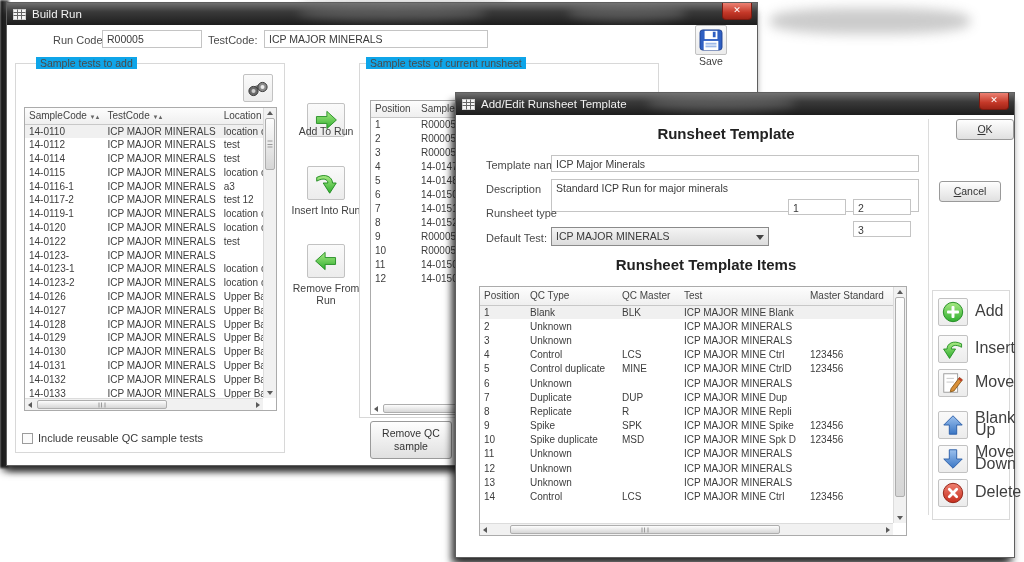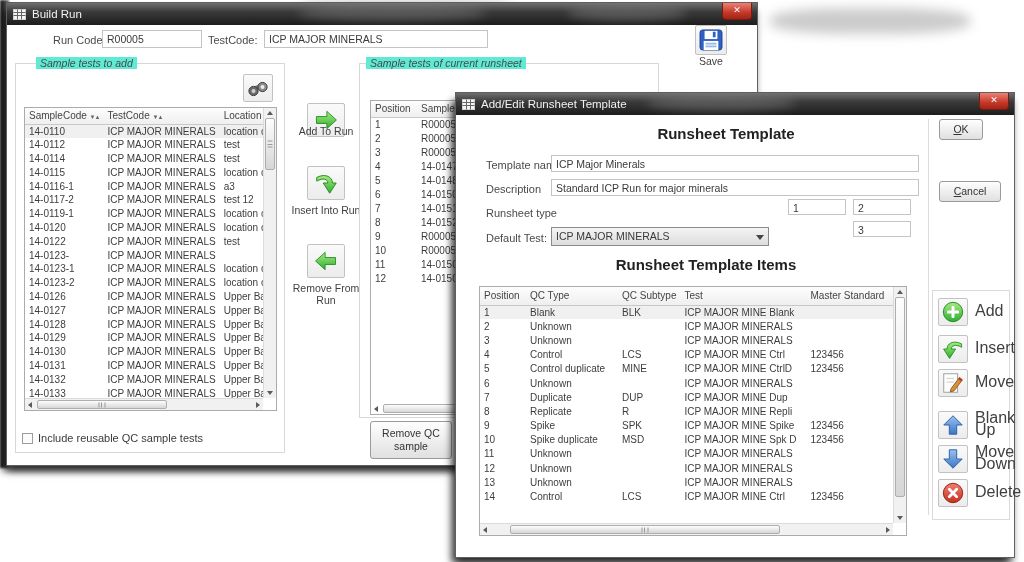--- a/index.html
+++ b/index.html
@@ -19,22 +19,22 @@
     background:linear-gradient(180deg,#6f6f6f 0%,#3a3a3a 40%,#1d1d1d 100%);
     display:flex; align-items:center; padding-left:6px; overflow:hidden; }
   .titlebar .blob { position:absolute; top:2px; height:16px; background:#9a9a9a; opacity:.35; filter:blur(5px); border-radius:50%; }
   .title-text { color:#f2f2f2; font-size:11.5px; margin-left:6px; white-space:nowrap; }
   .close-btn { position:absolute; top:0; width:30px; height:17px;
     background:linear-gradient(180deg,#ec8173,#c43828 60%,#a02417);
     border:1px solid #7c1a10; border-top:none; border-radius:0 0 4px 4px;
     color:#fff; font-size:9px; line-height:15px; text-align:center; cursor:pointer; }
 
   .group { border:1px solid #d8d8d8; }
-  .group-label { position:absolute; top:-7px; background:#5eead4; padding:0 4px;
-    font-size:10.5px; color:#4a4a4a; white-space:nowrap;font-style:italic; }
+  .group-label { position:absolute; top:-7px; background:#0ea5e9; padding:0 4px;
+    font-size:10.5px; color:#4a4a4a; white-space:nowrap; }
 
   label.fld { font-size:11px; color:#4a4a4a; white-space:nowrap; }
   .tbox { border:1px solid #c4c4c4; background:#fff; font-size:10.5px;
     padding:1px 4px; line-height:15px; white-space:nowrap; overflow:hidden; }
   .combo { border:1px solid #c4c4c4; background:#fff; font-size:10.5px;
     padding:1px 16px 1px 4px; line-height:15px; position:relative; white-space:nowrap; }
   .combo.raised { background:linear-gradient(180deg,#f4f4f4,#dcdcdc); border:1px solid #8a8a8a; }
   .combo .arr { position:absolute; right:4px; top:50%; margin-top:-2px; width:0; height:0;
     border-left:4px solid transparent; border-right:4px solid transparent; border-top:5px solid #444; }
 
@@ -392,28 +392,28 @@
       <rect x="0.5" y="0.5" width="12" height="10" fill="#f5f5f5" stroke="#d0d0d0"></rect>
       <path d="M0.5,3.5 H12.5 M0.5,6.5 H12.5 M4.5,0.5 V10.5 M8.5,0.5 V10.5" stroke="#666" fill="none"></path>
     </svg>
     <span class="title-text">Add/Edit Runsheet Template</span>
     <div class="close-btn" style="right:5px">✕</div>
   </div>
 
   <div class="heading abs" style="left:120px;top:32px;width:300px">Runsheet Template</div>
 
   <div class="abs" style="left:472px;top:26px;width:0;height:396px;border-left:1px solid #dcdcdc"></div>
-  <div class="btn abs" style="left:483px;top:26px;width:44px;height:21px;line-height:19px"><u>O</u>K</div>
+  <div class="btn abs" style="left:500px;top:26px;width:58px;height:21px;line-height:19px"><u>O</u>K</div>
   <div class="btn abs" style="left:483px;top:88px;width:62px;height:21px;line-height:19px"><u>C</u>ancel</div>
 
   <label class="fld abs" style="left:30px;top:66px">Template name</label>
   <div class="tbox abs" style="left:95px;top:62px;width:368px;height:17px">ICP Major Minerals</div>
 
   <label class="fld abs" style="left:30px;top:90px">Description</label>
-  <div class="tbox abs" style="left:95px;top:86px;width:368px;height:17px">Standard ICP Run for major minerals</div>
+  <div class="tbox abs" style="left:95px;top:86px;width:368px;height:33px">Standard ICP Run for major minerals</div>
 
   <label class="fld abs" style="left:30px;top:114px">Runsheet type</label>
 
   <label class="fld abs" style="left:30px;top:139px">Default Test:</label>
   <div class="combo raised abs" style="left:95px;top:134px;width:218px;height:19px">
     <span>ICP MAJOR MINERALS</span>
     <span class="arr"></span>
   </div>
 
   <div class="tbox abs" style="left:332px;top:106px;width:58px;height:16px">1</div>
@@ -428,21 +428,21 @@
           <col style="width:46px">
           <col style="width:92px">
           <col style="width:62px">
           <col style="width:126px">
           <col style="width:89px">
         </colgroup>
         <thead>
           <tr>
             <th>Position</th>
             <th>QC Type</th>
-            <th>QC Subtype</th>
+            <th>QC Master</th>
             <th>Test</th>
             <th>Master Standard</th>
           </tr>
         </thead>
         <tbody>
           <tr class="sel">
             <td>1</td>
             <td>Blank</td>
             <td>BLK</td>
             <td>ICP MAJOR MINE Blank</td>

